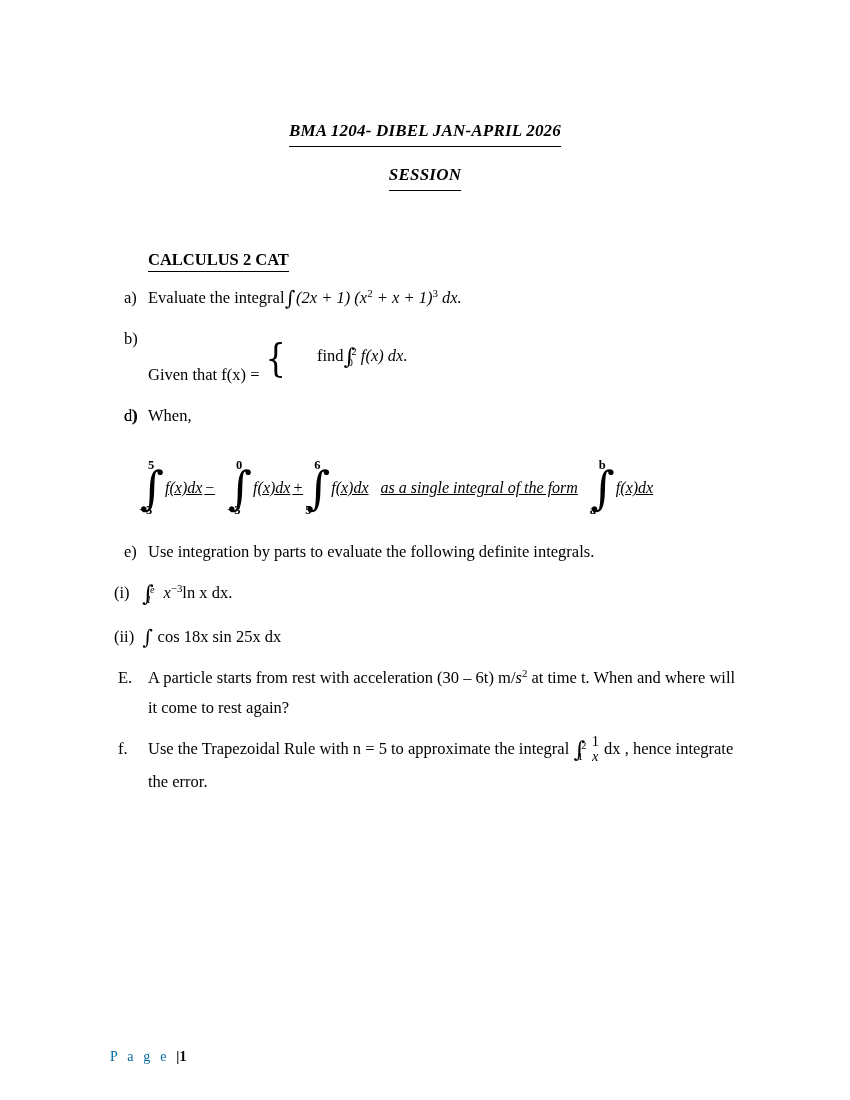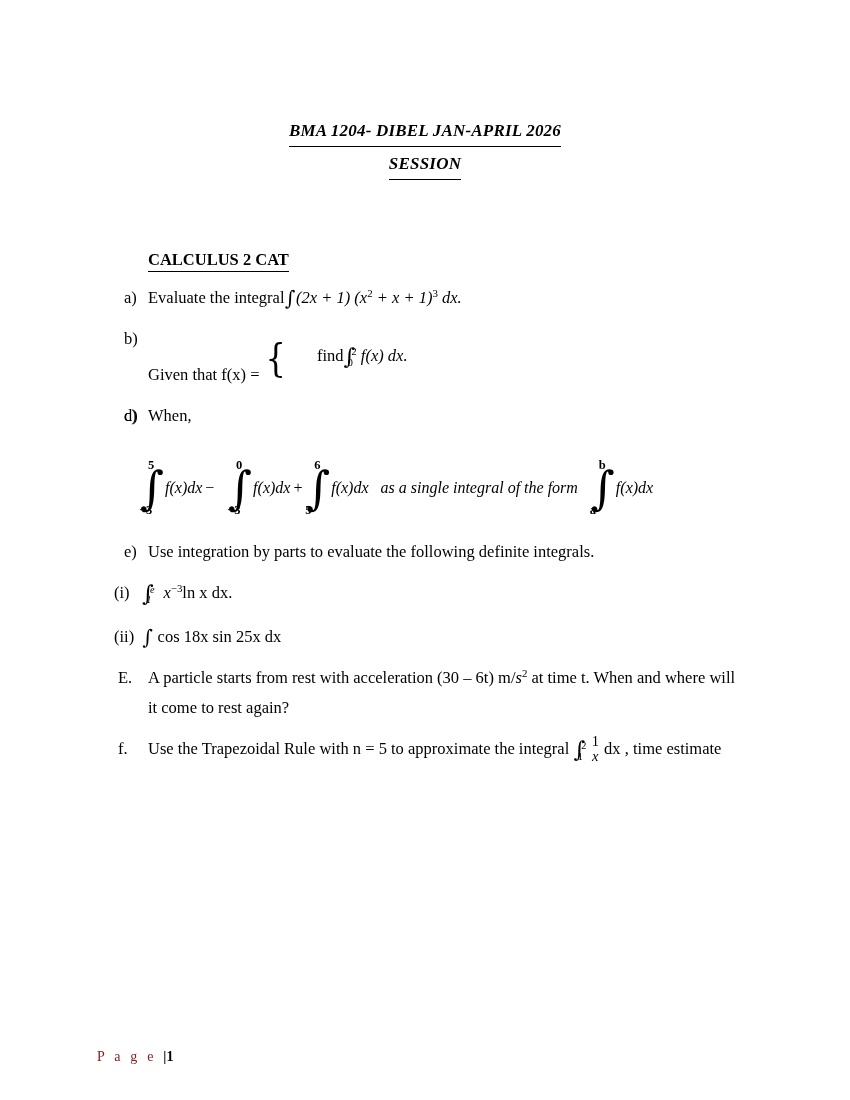--- a/index.html
+++ b/index.html
@@ -37,21 +37,21 @@
     font-style: italic;
     font-size: 17px;
     letter-spacing: 0.2px;
     line-height: 30px;
     display: inline-block;
     border-bottom: 1.6px solid #000;
     padding-bottom: 0px;
   }
   .doc-title-line2-wrap {
     display: block;
-    margin-top: 2px;
+    margin-top: 13px;
   }
 
   
   .content {
     position: absolute;
     left: 100px;
     top: 196px;
     width: 660px;
   }
 
@@ -228,34 +228,35 @@
     font-style: normal;
   }
   .bigint .lo {
     position: absolute;
     bottom: -1px;
     left: 1px;
     font-size: 12.5px;
     font-weight: bold;
     font-style: normal;
   }
-  .eq-txt { padding: 0 1px; }
+  .eq-txt { padding: 0 1px; text-decoration: underline; }
   .eq-gap { display: inline-block; width: 10px; }
 
   
   .footer {
     position: absolute;
     left: 97px;
     top: 1030px;
     font-size: 14px;
     line-height: 18px;
   }
   .footer .pg {
-    color: #7f1d1d;
+    color: #0369a1;
     letter-spacing: 3.2px;
+    margin-left: 13px;
   }
   .footer .sep {
     color: #000;
     font-weight: bold;
     letter-spacing: 0;
   }
   .footer .num {
     color: #000;
     font-weight: bold;
   }
@@ -359,21 +360,22 @@
       </li>
 
       <li class="qitem narrow-marker">
         <span class="marker">E.</span>
         <span class="indent-line"><span>A particle starts from rest with acceleration (30 – 6t) m/</span><span class="mi">s</span><sup class="sm">2</sup><span> at time t. When and where will</span></span>
         <span class="indent-line">it come to rest again?</span>
       </li>
 
       <li class="qitem narrow-marker">
         <span class="marker">f.</span>
-        <span class="indent-line"><span>Use the Trapezoidal Rule with n = 5 to approximate the integral</span> <span class="intlim upright"><span class="ig">∫</span><span class="up">2</span><span class="lo">1</span></span><span class="frac"><span class="num">1</span><span class="den">x</span></span> <span>dx , time estimate</span></span>
+        <span class="indent-line"><span>Use the Trapezoidal Rule with n = 5 to approximate the integral</span> <span class="intlim upright"><span class="ig">∫</span><span class="up">2</span><span class="lo">1</span></span><span class="frac"><span class="num">1</span><span class="den">x</span></span> <span>dx , hence integrate</span></span>
+        <span class="indent-line">the error.</span>
       </li>
     </ul>
   </div>
 
   <div class="footer">
     <span class="pg">P a g e </span><span class="sep">|</span><span class="num">1</span>
   </div>
 
 </div>
 

